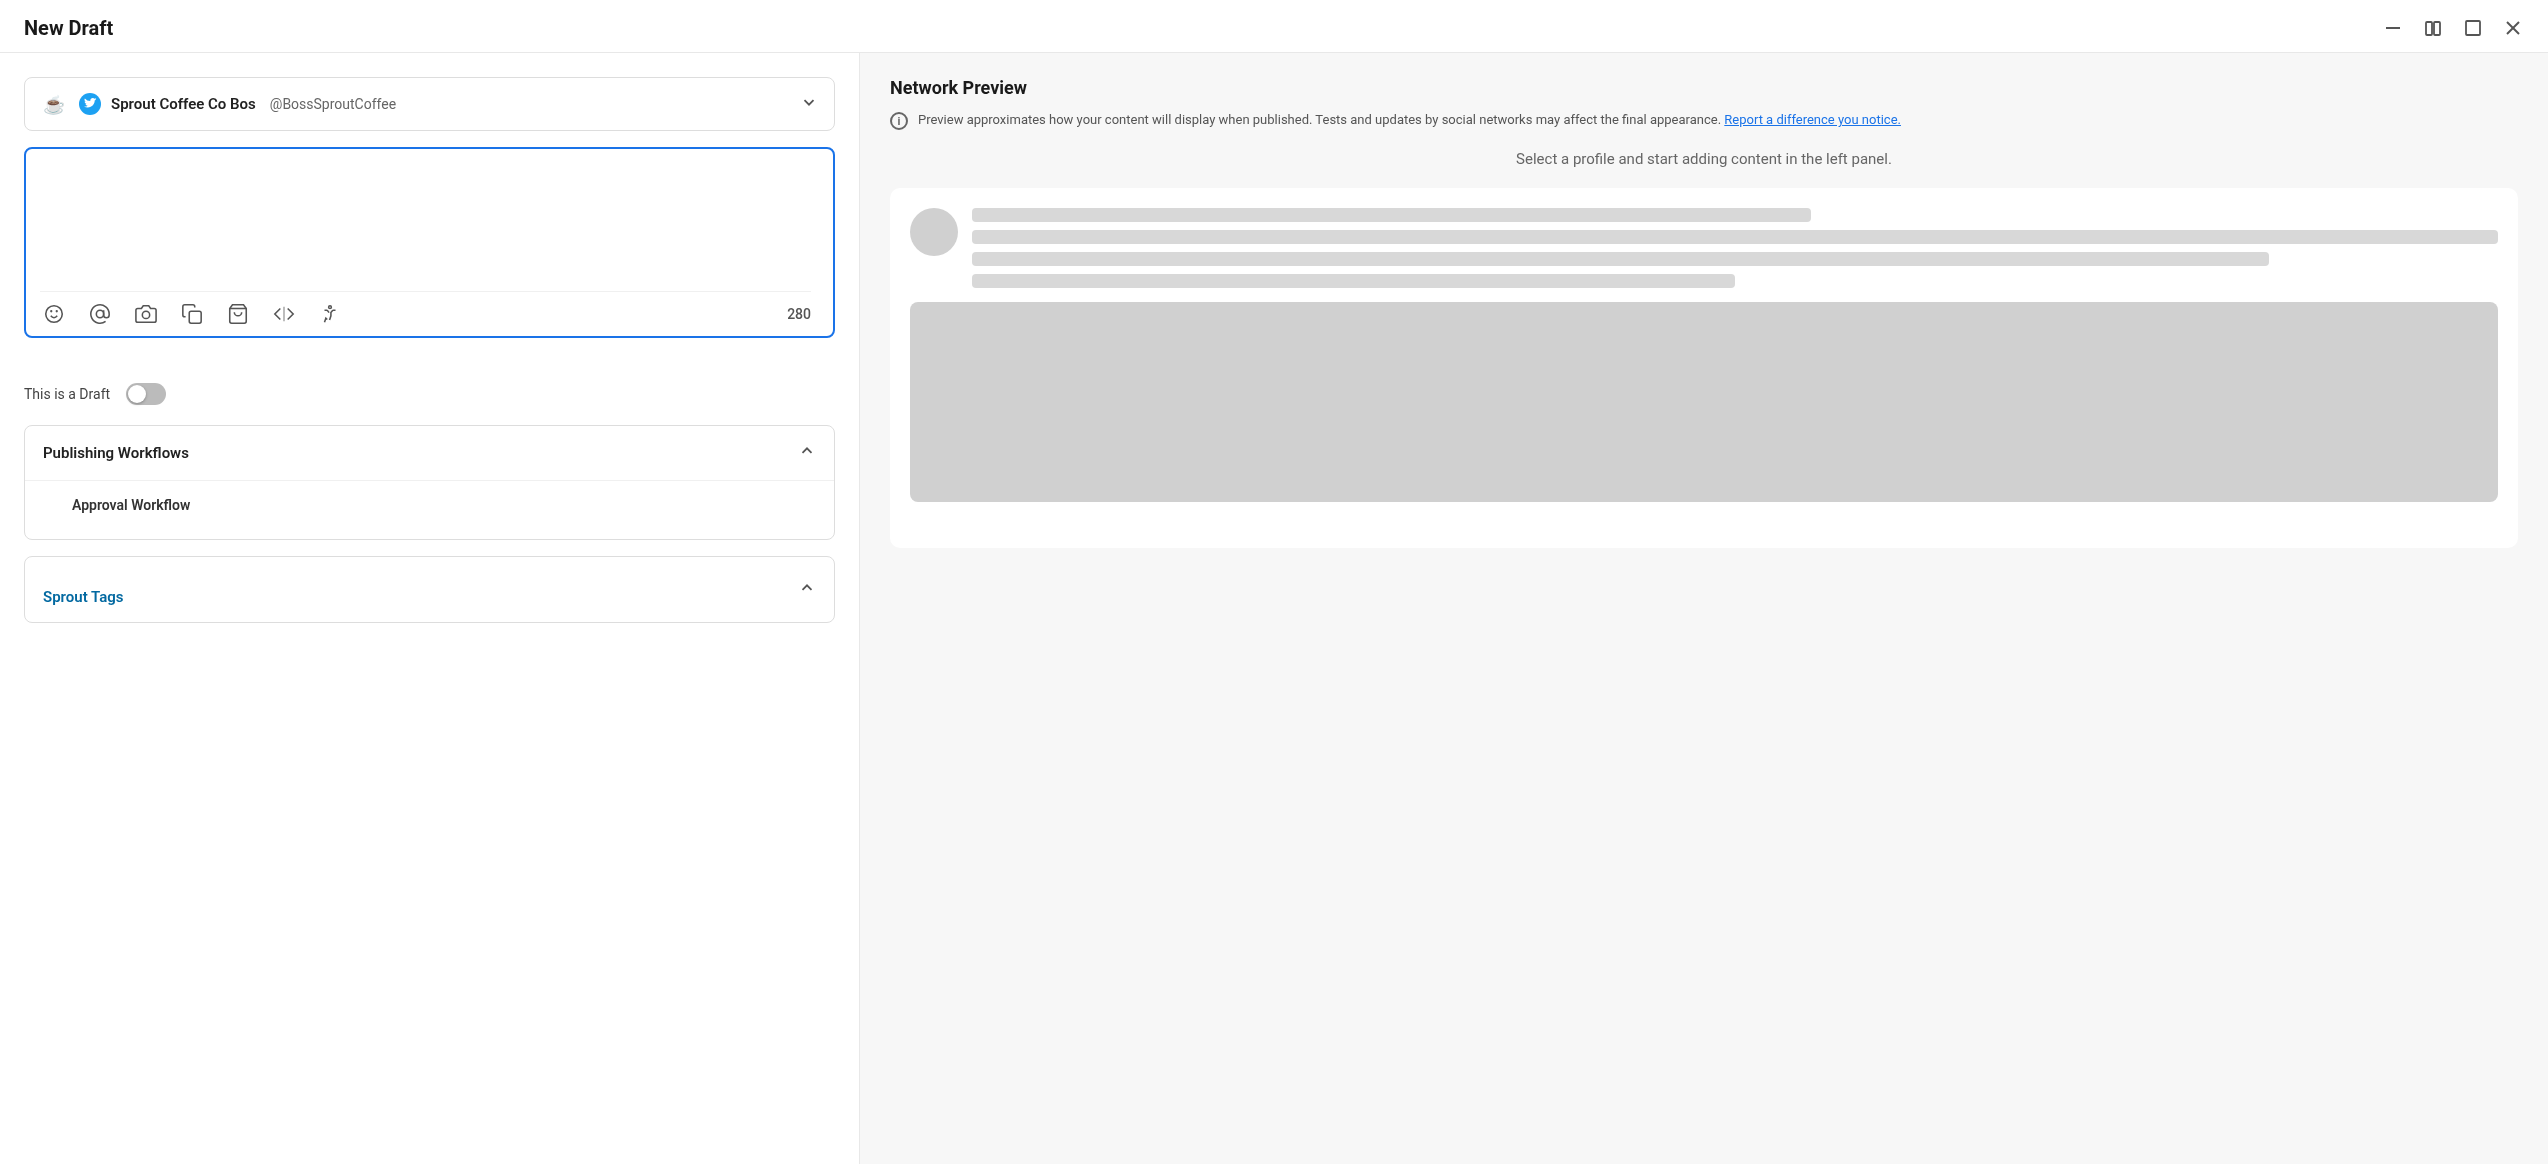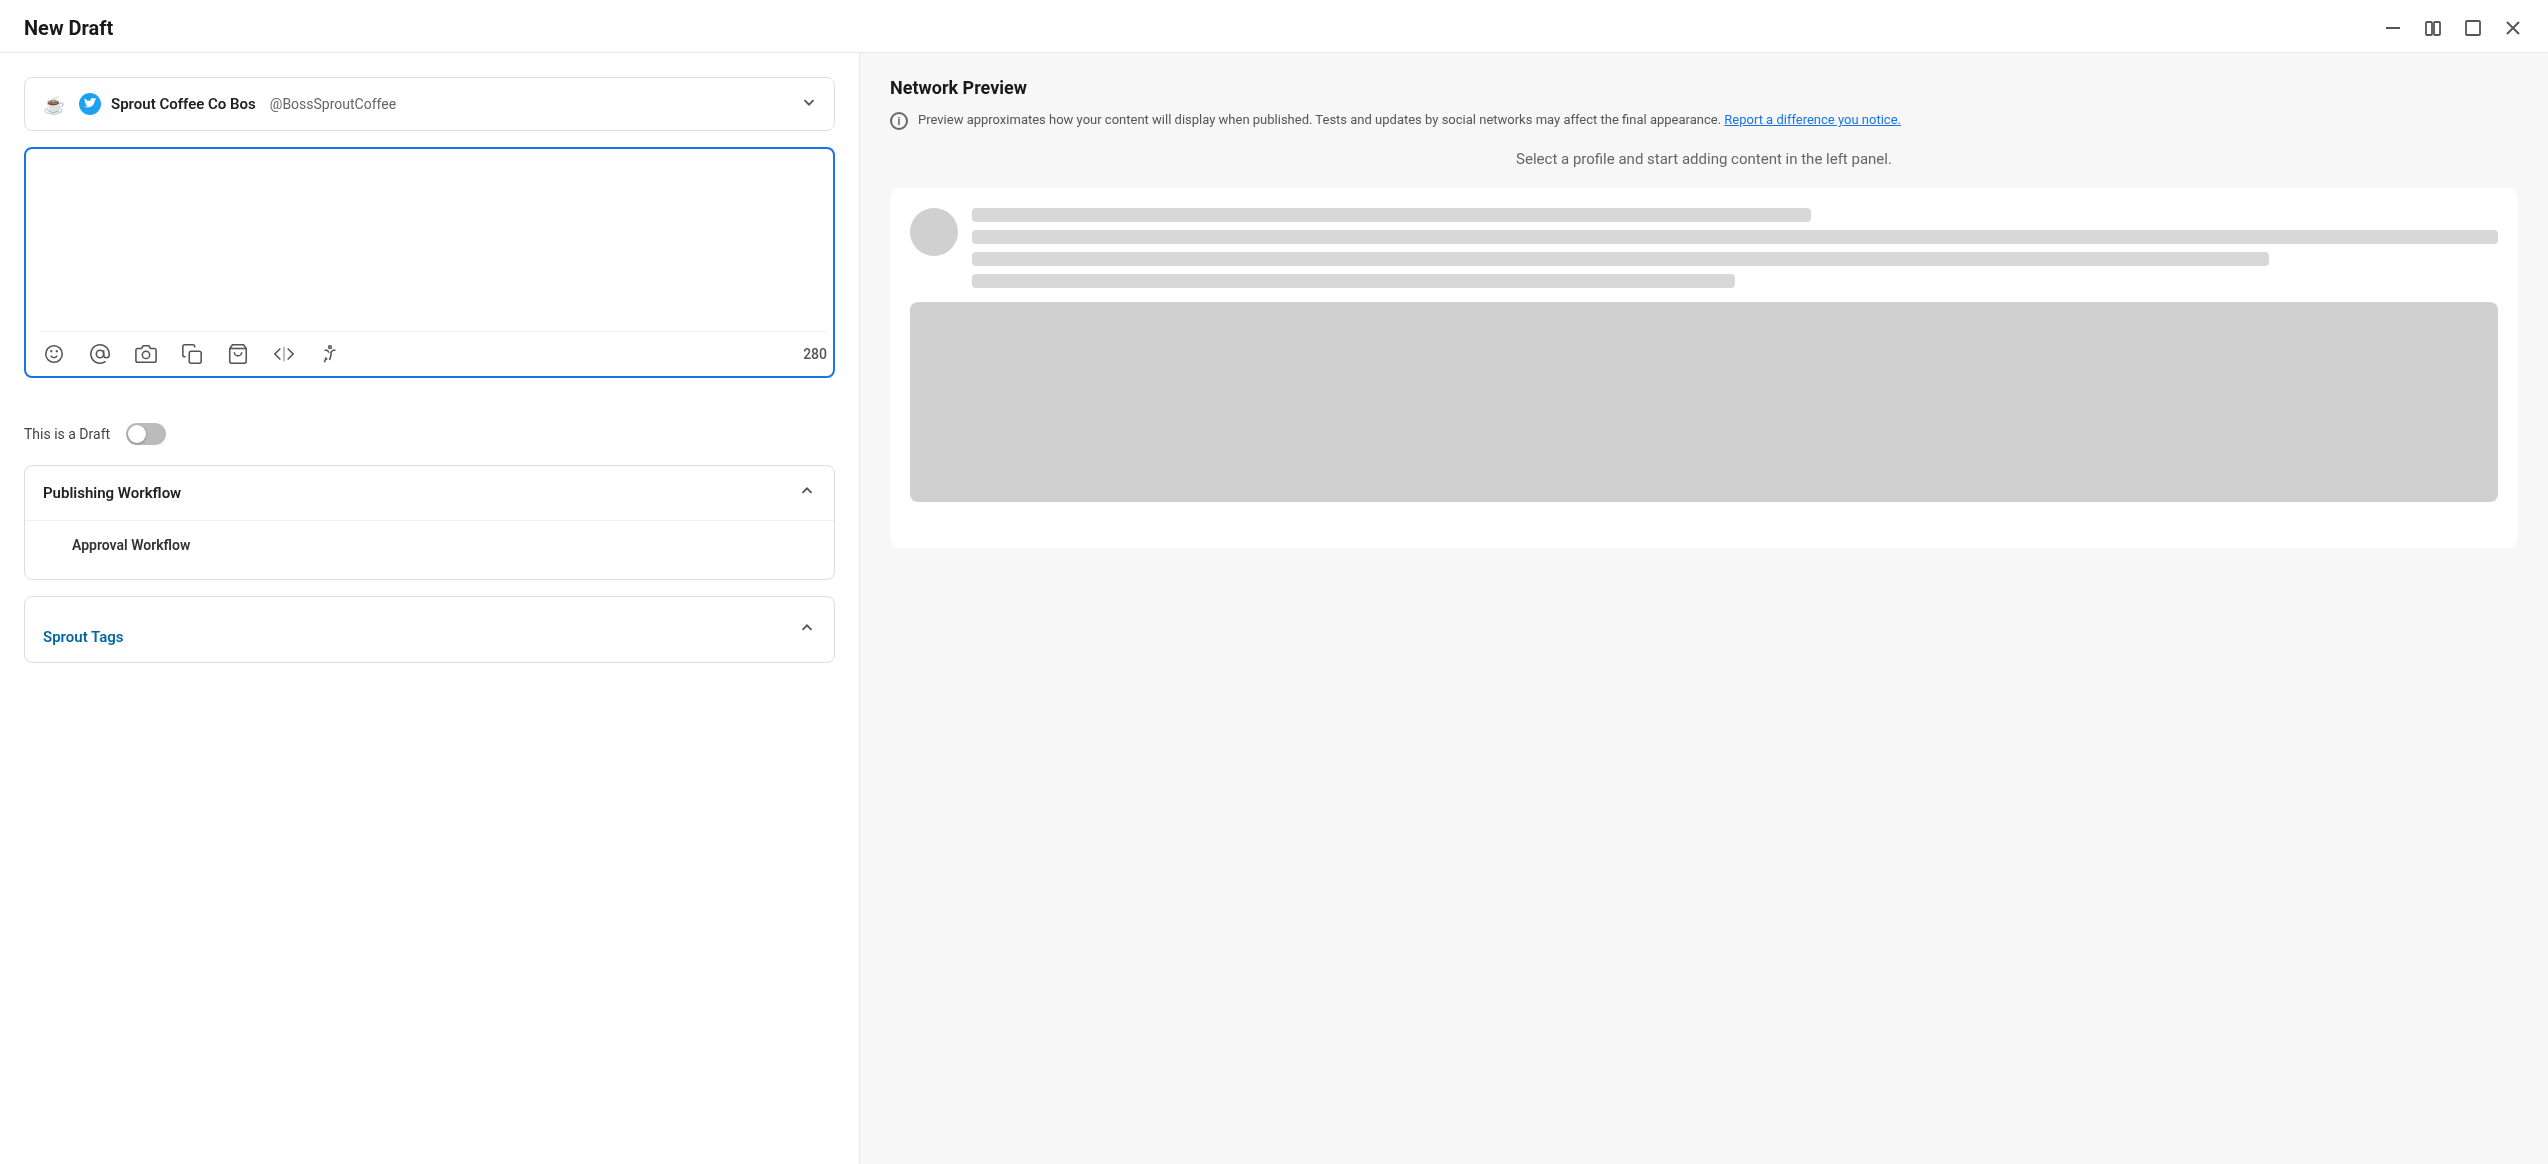--- a/index.html
+++ b/index.html
@@ -118,27 +118,26 @@
     }
     .chevron-icon {
       color: #555;
       font-size: 16px;
     }
 
     
     .compose-area {
       border: 2px solid #1a73e8;
       border-radius: 8px;
-      padding: 14px 6px 8px 14px;
+      padding: 14px 22px 8px 14px;
       background: #fff;
       margin-bottom: 26px;
       min-height: 180px;
       display: flex;
       flex-direction: column;
-      gap: 40px;
     }
     .compose-textarea {
       flex: 1;
       border: none;
       outline: none;
       resize: none;
       font-size: 15px;
       color: #333;
       min-height: 120px;
       background: transparent;
@@ -484,21 +483,21 @@
 
       <div class="draft-toggle-row">
         <span class="draft-label">This is a Draft</span>
         <div class="toggle-switch">
           <div class="toggle-knob"></div>
         </div>
       </div>
 
       <div class="section-card">
         <div class="section-header">
-          <span class="section-title">Publishing Workflow</span>
+          <span class="section-title">Publishing Workflows</span>
           <div>
             <svg width="18" height="18" viewBox="0 0 20 20" fill="none" stroke="#555" stroke-width="2">
               <polyline points="5 12 10 7 15 12"></polyline>
             </svg>
           </div>
         </div>
         <div class="section-body">
           <div class="field-label">Approval Workflow</div>
         </div>
       </div>

